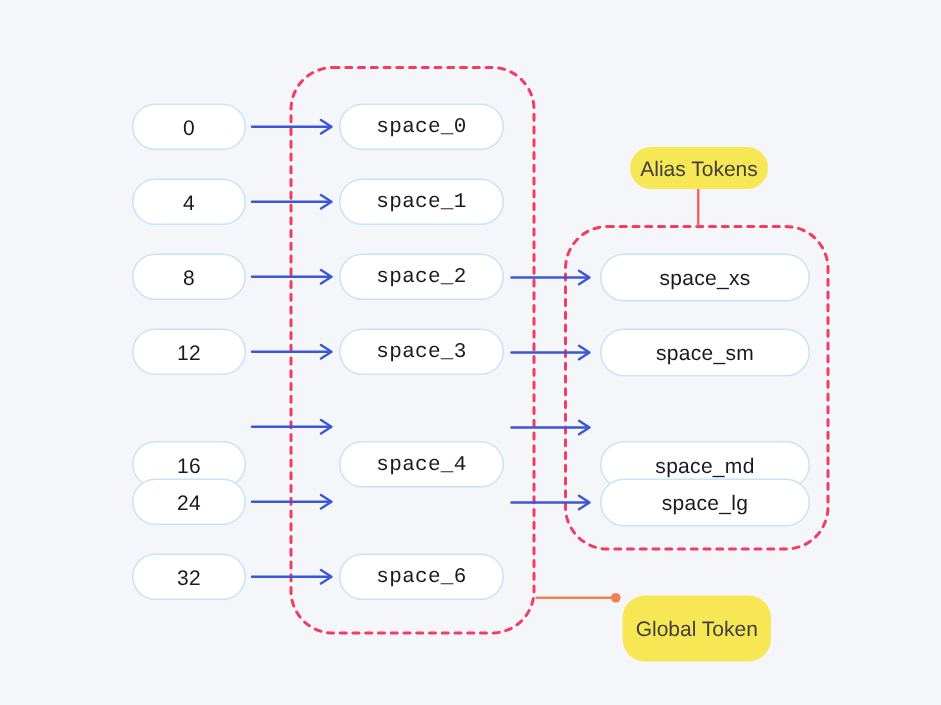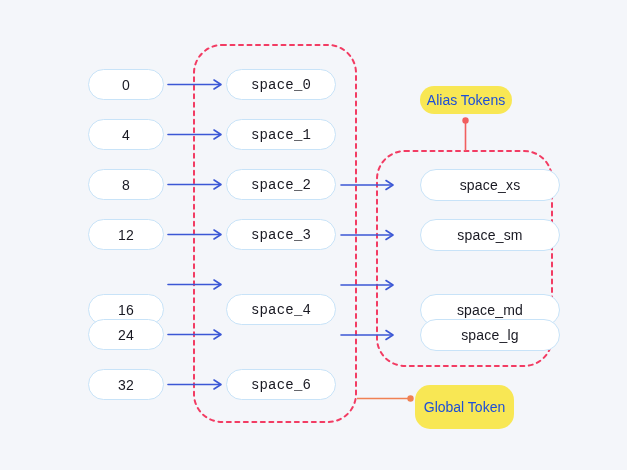--- a/index.html
+++ b/index.html
@@ -29,39 +29,40 @@
     border-radius: 17px;
     display: flex;
     align-items: center;
     justify-content: center;
     font-size: 14px;
     color: #191922;
     letter-spacing: 0.2px;
   }
   .value-pill  { left: 88px;  width: 76px;  }
   .global-pill { left: 226px; width: 110px; font-family: Liberation Mono, monospace; }
-  .alias-pill  { left: 420px; width: 140px; height: 32px; }
+  .alias-pill  { left: 400px; width: 140px; height: 32px; }
   .r0 { top: 69px; }
   .r1 { top: 119px; }
   .r2 { top: 169px; }
   .r3 { top: 219px; }
   .r4 { top: 269px; margin-top: 25px; }
   .r5 { top: 319px; }
   .r6 { top: 369px; }
   .badge {
     position: absolute;
     box-sizing: border-box;
     background: #f8e754;
     border-radius: 15px;
     display: flex;
     align-items: center;
     justify-content: center;
     font-size: 14px;
     font-weight: 500;
-    color: #1d4ed8;
+    color: #404040;
+    margin-top: 12px;
   }
   .badge-alias  { left: 420px; top: 86px;  width: 92px; height: 28px; }
   .badge-global { left: 415px; top: 385px; width: 99px; height: 44px; }
 </style>
 </head>
 <body>
 
 <div class="stage">
 
   <svg class="layer" width="627" height="470" viewBox="0 0 627 470">

